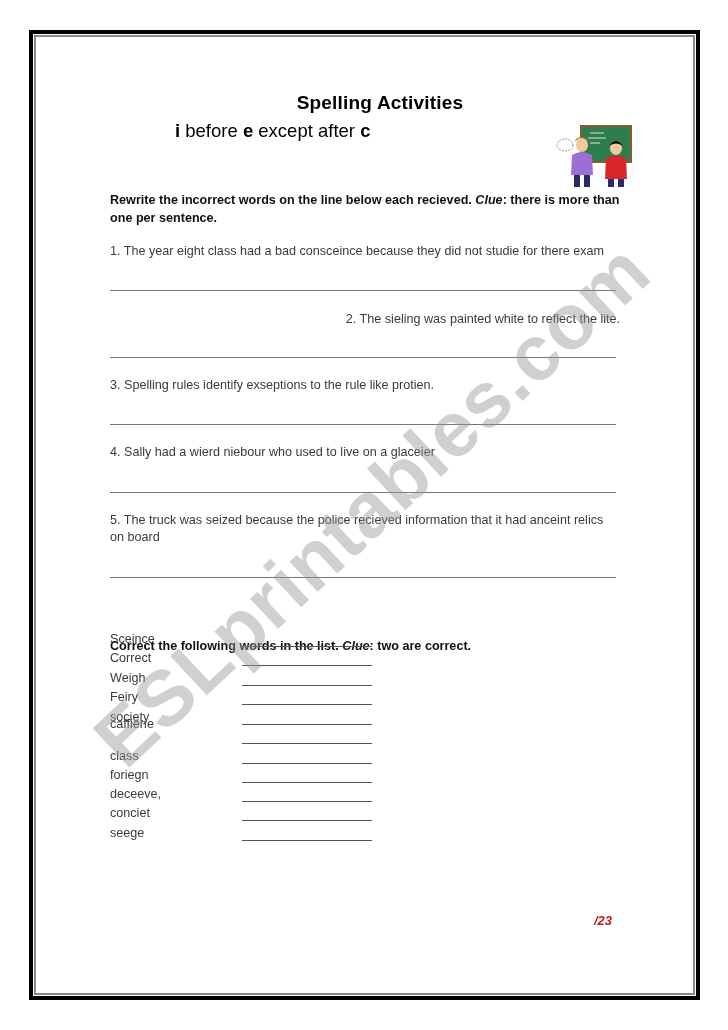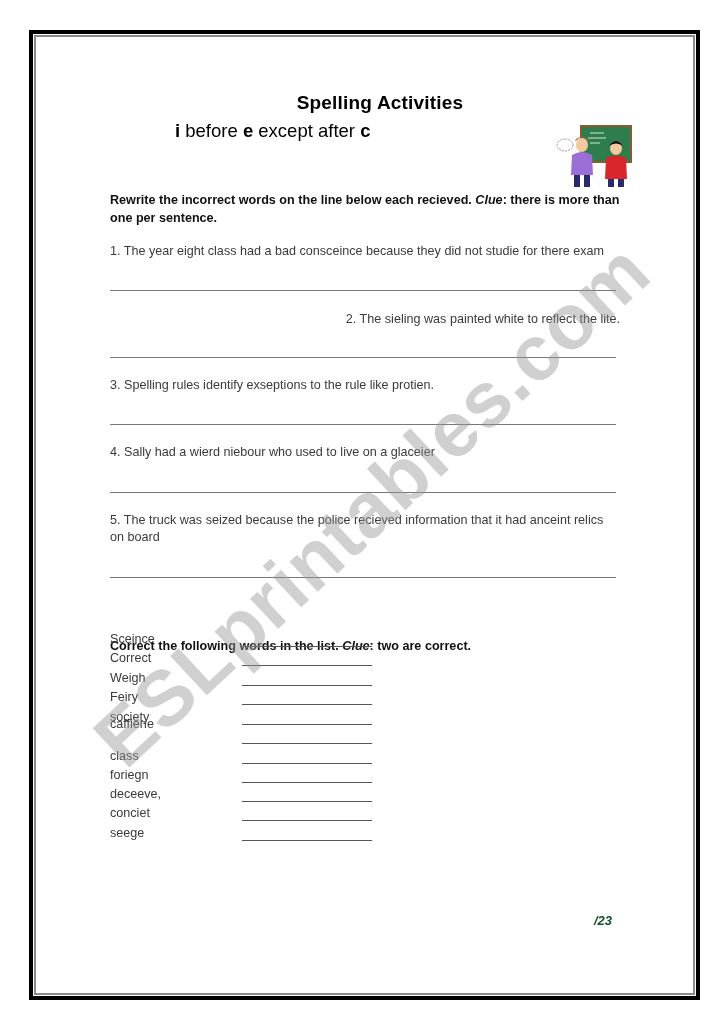--- a/index.html
+++ b/index.html
@@ -101,21 +101,21 @@
       height: 0;
       border-top: 1.3px solid #555;
     }
 
     .score {
       position: absolute;
       left: 594px; top: 913px;
       font-weight: bold;
       font-style: italic;
       font-size: 13px;
-      color: #14532d;
+      color: #b91c1c;
     }
 
     .watermark {
       position: absolute;
       left: 372px; top: 505px;
       transform: translate(-50%, -50%) rotate(-43deg);
       font-weight: bold;
       font-size: 78px;
       letter-spacing: 1px;
       color: rgba(150,150,150,0.45);

